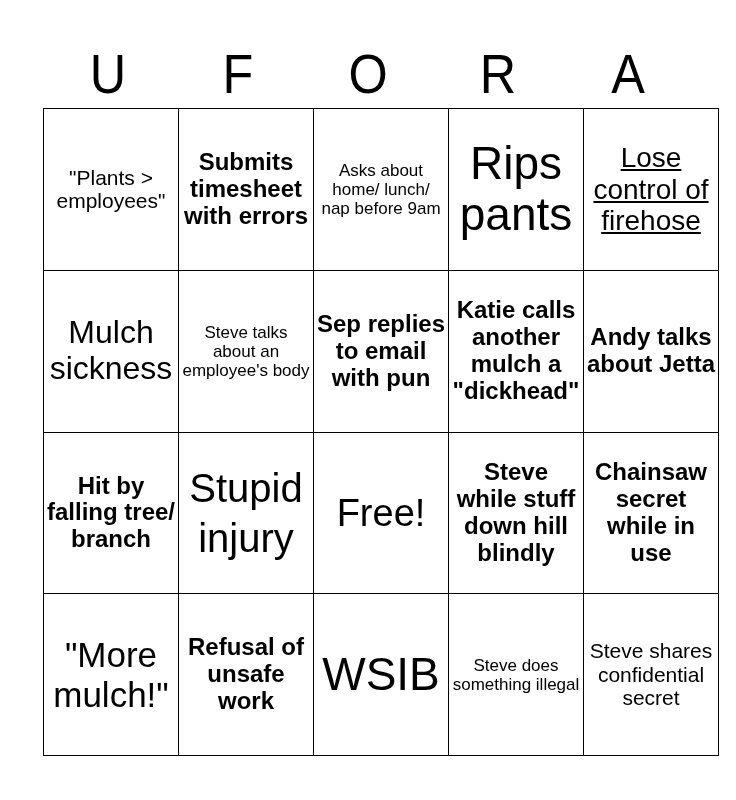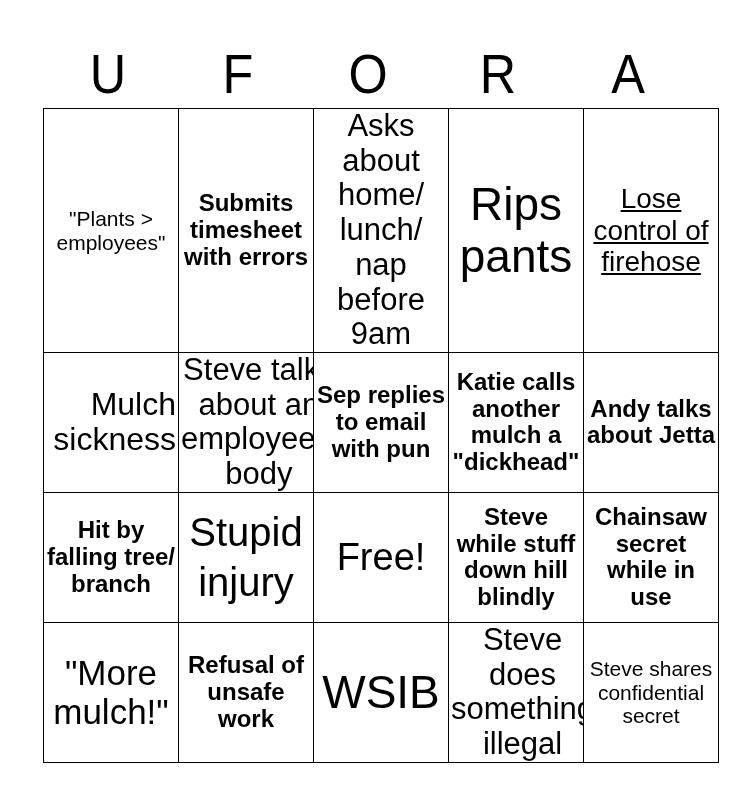--- a/index.html
+++ b/index.html
@@ -2,25 +2,25 @@
 <html><head>
   <meta charset="utf-8">
   <style>
     html, body { margin: 0; padding: 0; background: #ffffff; }
     body { width: 736px; height: 800px; position: relative; overflow: hidden; font-family: "Liberation Sans", sans-serif; color: #000; }
     .header { position: absolute; left: 43px; top: 40px; width: 650px; height: 68px; display: flex; }
     .header-letter { width: 130px; text-align: center; font-size: 56px; line-height: 68px; font-family: "Liberation Sans", sans-serif; font-weight: normal; transform: scaleX(0.9); }
     .grid { position: absolute; left: 43px; top: 108px; width: 650px; height: 648px; border-collapse: collapse; table-layout: fixed; }
     .grid td { border: 1.5px solid #000; width: 130px; height: 129px; text-align: center; vertical-align: middle; padding: 0 2px; overflow: hidden; line-height: 1.12; }
     .s21 { font-size: 21px; }
-    .s22 { font-size: 31px; text-align: center; }
+    .s22 { font-size: 17px; text-align: center; }
     .s24 { font-size: 24px; font-weight: bold; }
     .s26 { font-size: 27px; }
     .s28 { font-size: 28px; text-decoration: underline; }
-    .s32 { font-size: 32px; text-align: right; }
+    .s32 { font-size: 32px; }
     .s34 { font-size: 35px; }
     .s40 { font-size: 40px; line-height: 1.25; }
     .s44 { font-size: 46px; }
     .s50 { font-size: 38px; }
     .cell-text { display: inline-block; }
   </style>
 </head>
 <body>
 
 <div class="header">

